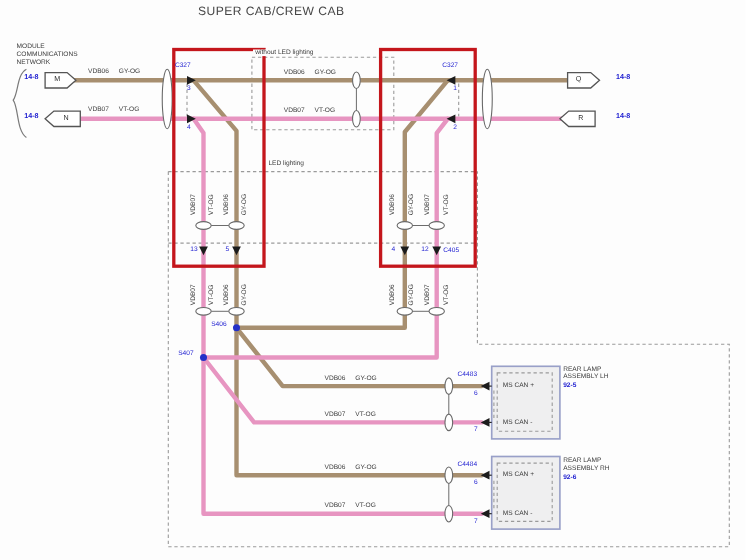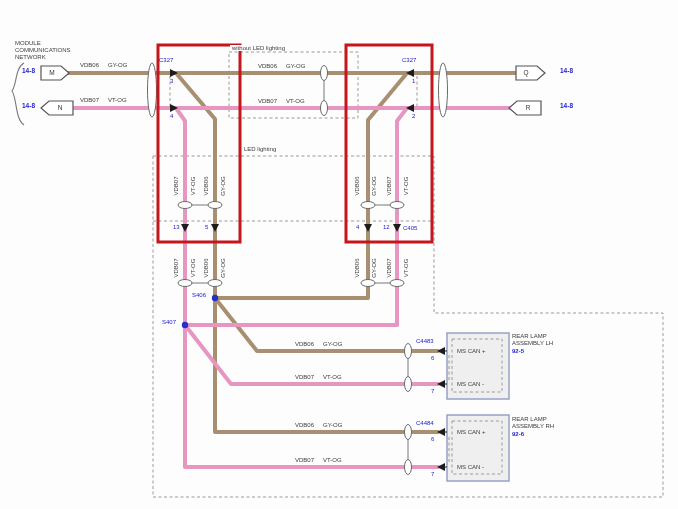--- a/index.html
+++ b/index.html
@@ -124,20 +124,21 @@
 
   <circle class="splice" cx="215" cy="298" r="3.2"></circle>
   <circle class="splice" cx="185" cy="325" r="3.2"></circle>
 
   <path class="brace" d="M24,63 C15,68 17,84 12,91 C17,98 15,119 24,125"></path>
 
   <rect class="redbox" x="158" y="45" width="82" height="197"></rect>
   <rect class="redbox" x="346" y="45" width="86" height="197"></rect>
 </svg>
 
+<div class="lbl title" style="left:180px;top:6px;">SUPER CAB/CREW CAB</div>
 
 <div class="lbl sm" style="left:15px;top:40px;">MODULE</div>
 <div class="lbl sm" style="left:15px;top:47px;">COMMUNICATIONS</div>
 <div class="lbl sm" style="left:15px;top:54px;">NETWORK</div>
 
 <div class="lbl blue bold" style="left:22px;top:68px;">14-8</div>
 <div class="lbl blue bold" style="left:22px;top:103px;">14-8</div>
 <div class="ctag" style="left:41px;top:69px;">M</div>
 <div class="ctag" style="left:49px;top:104px;">N</div>
 <div class="ctag" style="left:515px;top:69px;">Q</div>

